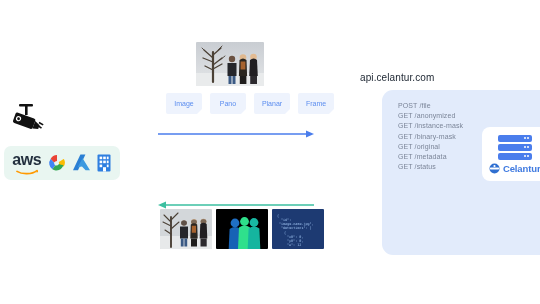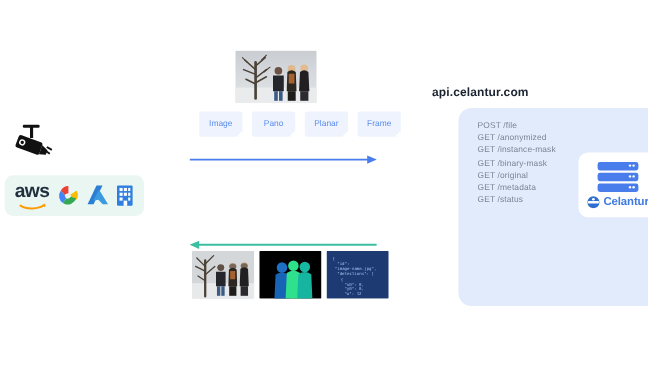--- a/index.html
+++ b/index.html
@@ -61,21 +61,21 @@
 
   .outputs{
     position:absolute;left:160px;top:209px;
     display:flex;gap:4px;
   }
   .out-thumb{width:52px;height:40px;overflow:hidden;border-radius:1px;}
 
   
   .api-title{
     position:absolute;left:360px;top:72px;
-    font-size:10px;font-weight:bold;color:#1b2430;
+    font-size:10px;font-weight:normal;color:#1b2430;
     letter-spacing:0.1px;
   }
   .api-panel{
     position:absolute;left:360px;top:90px;
     width:176px;height:165px;
     background:#e2ebfb;
     border-radius:11px;
     margin-left:22px;
   }
   .endpoints{

